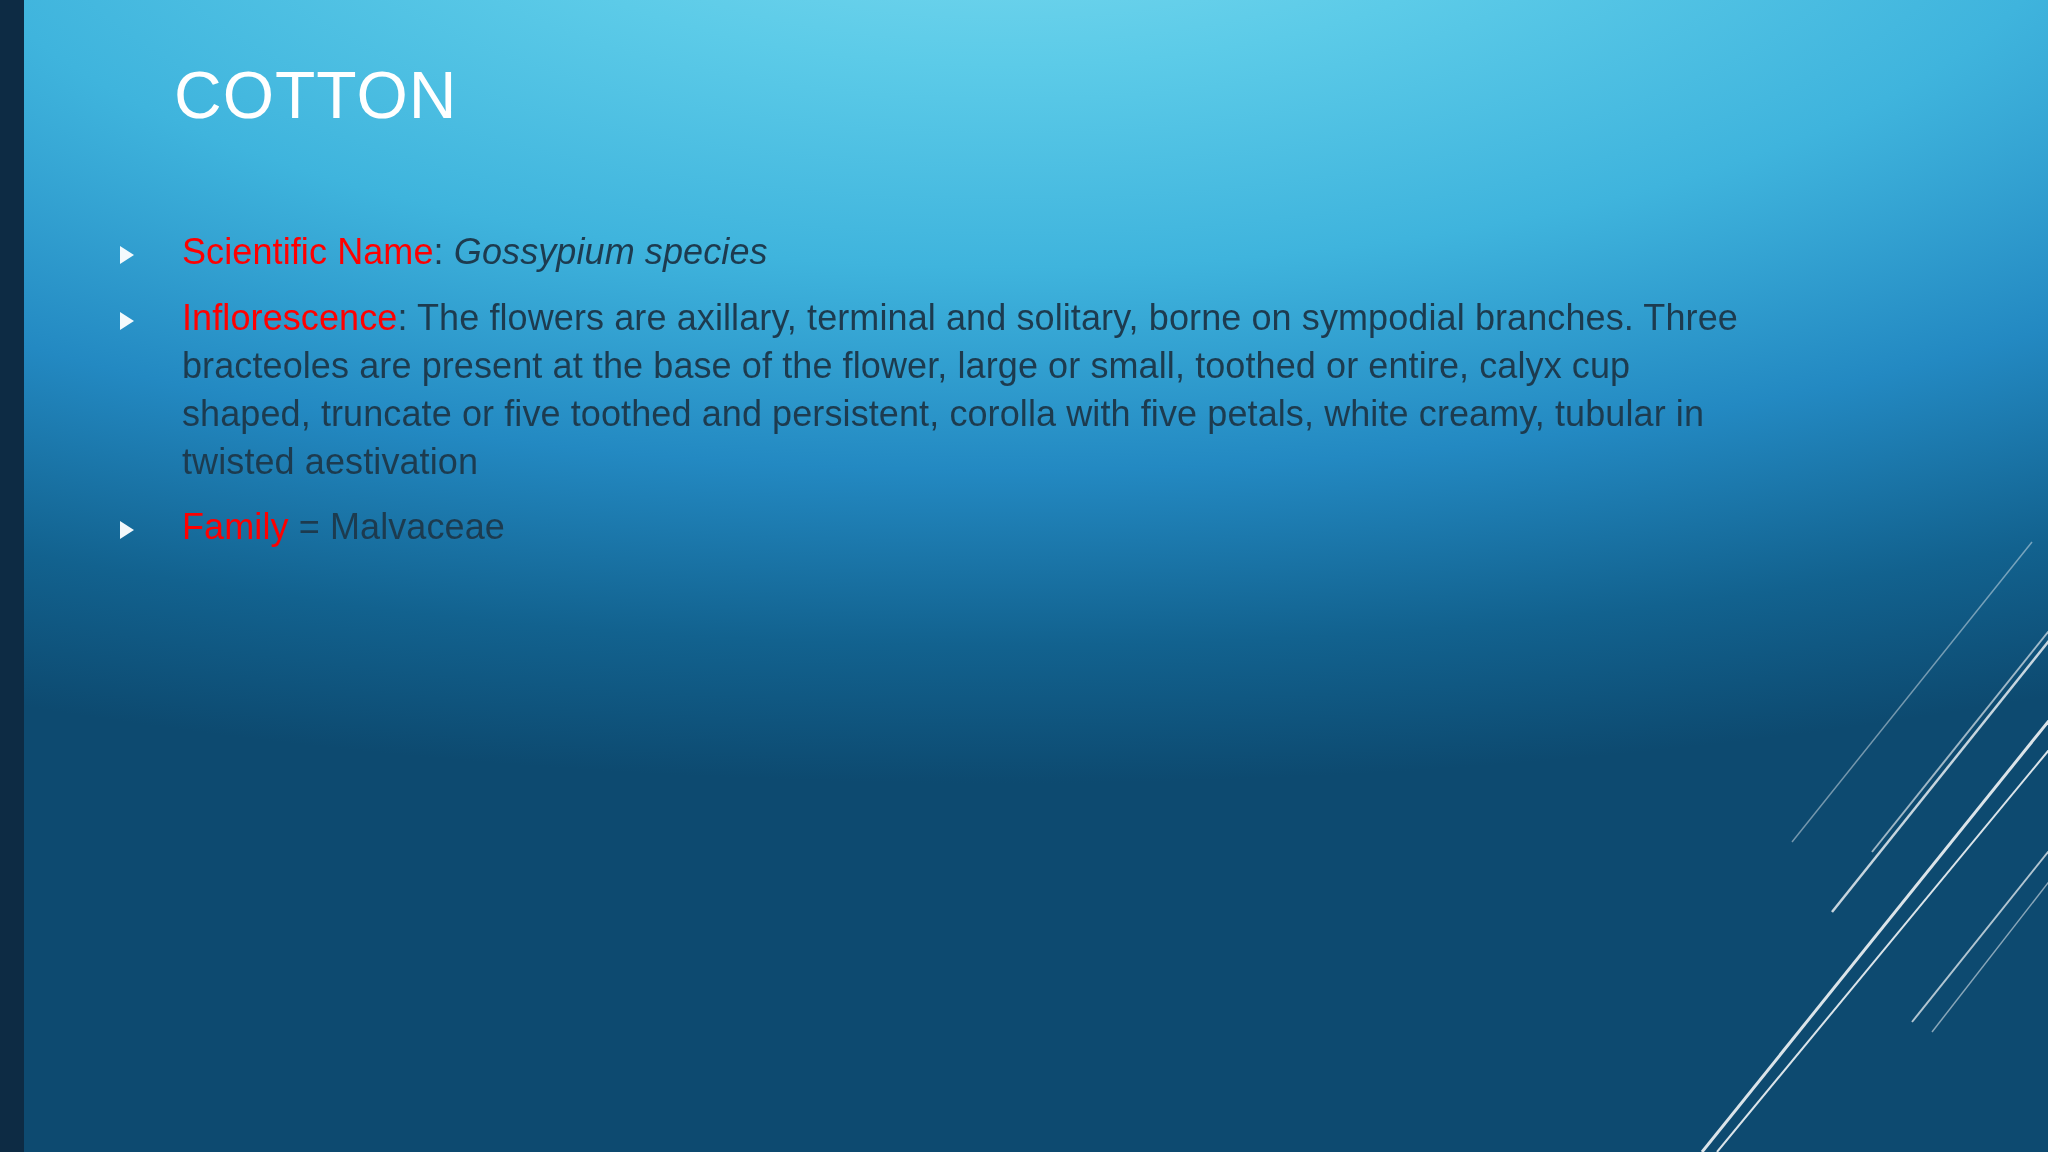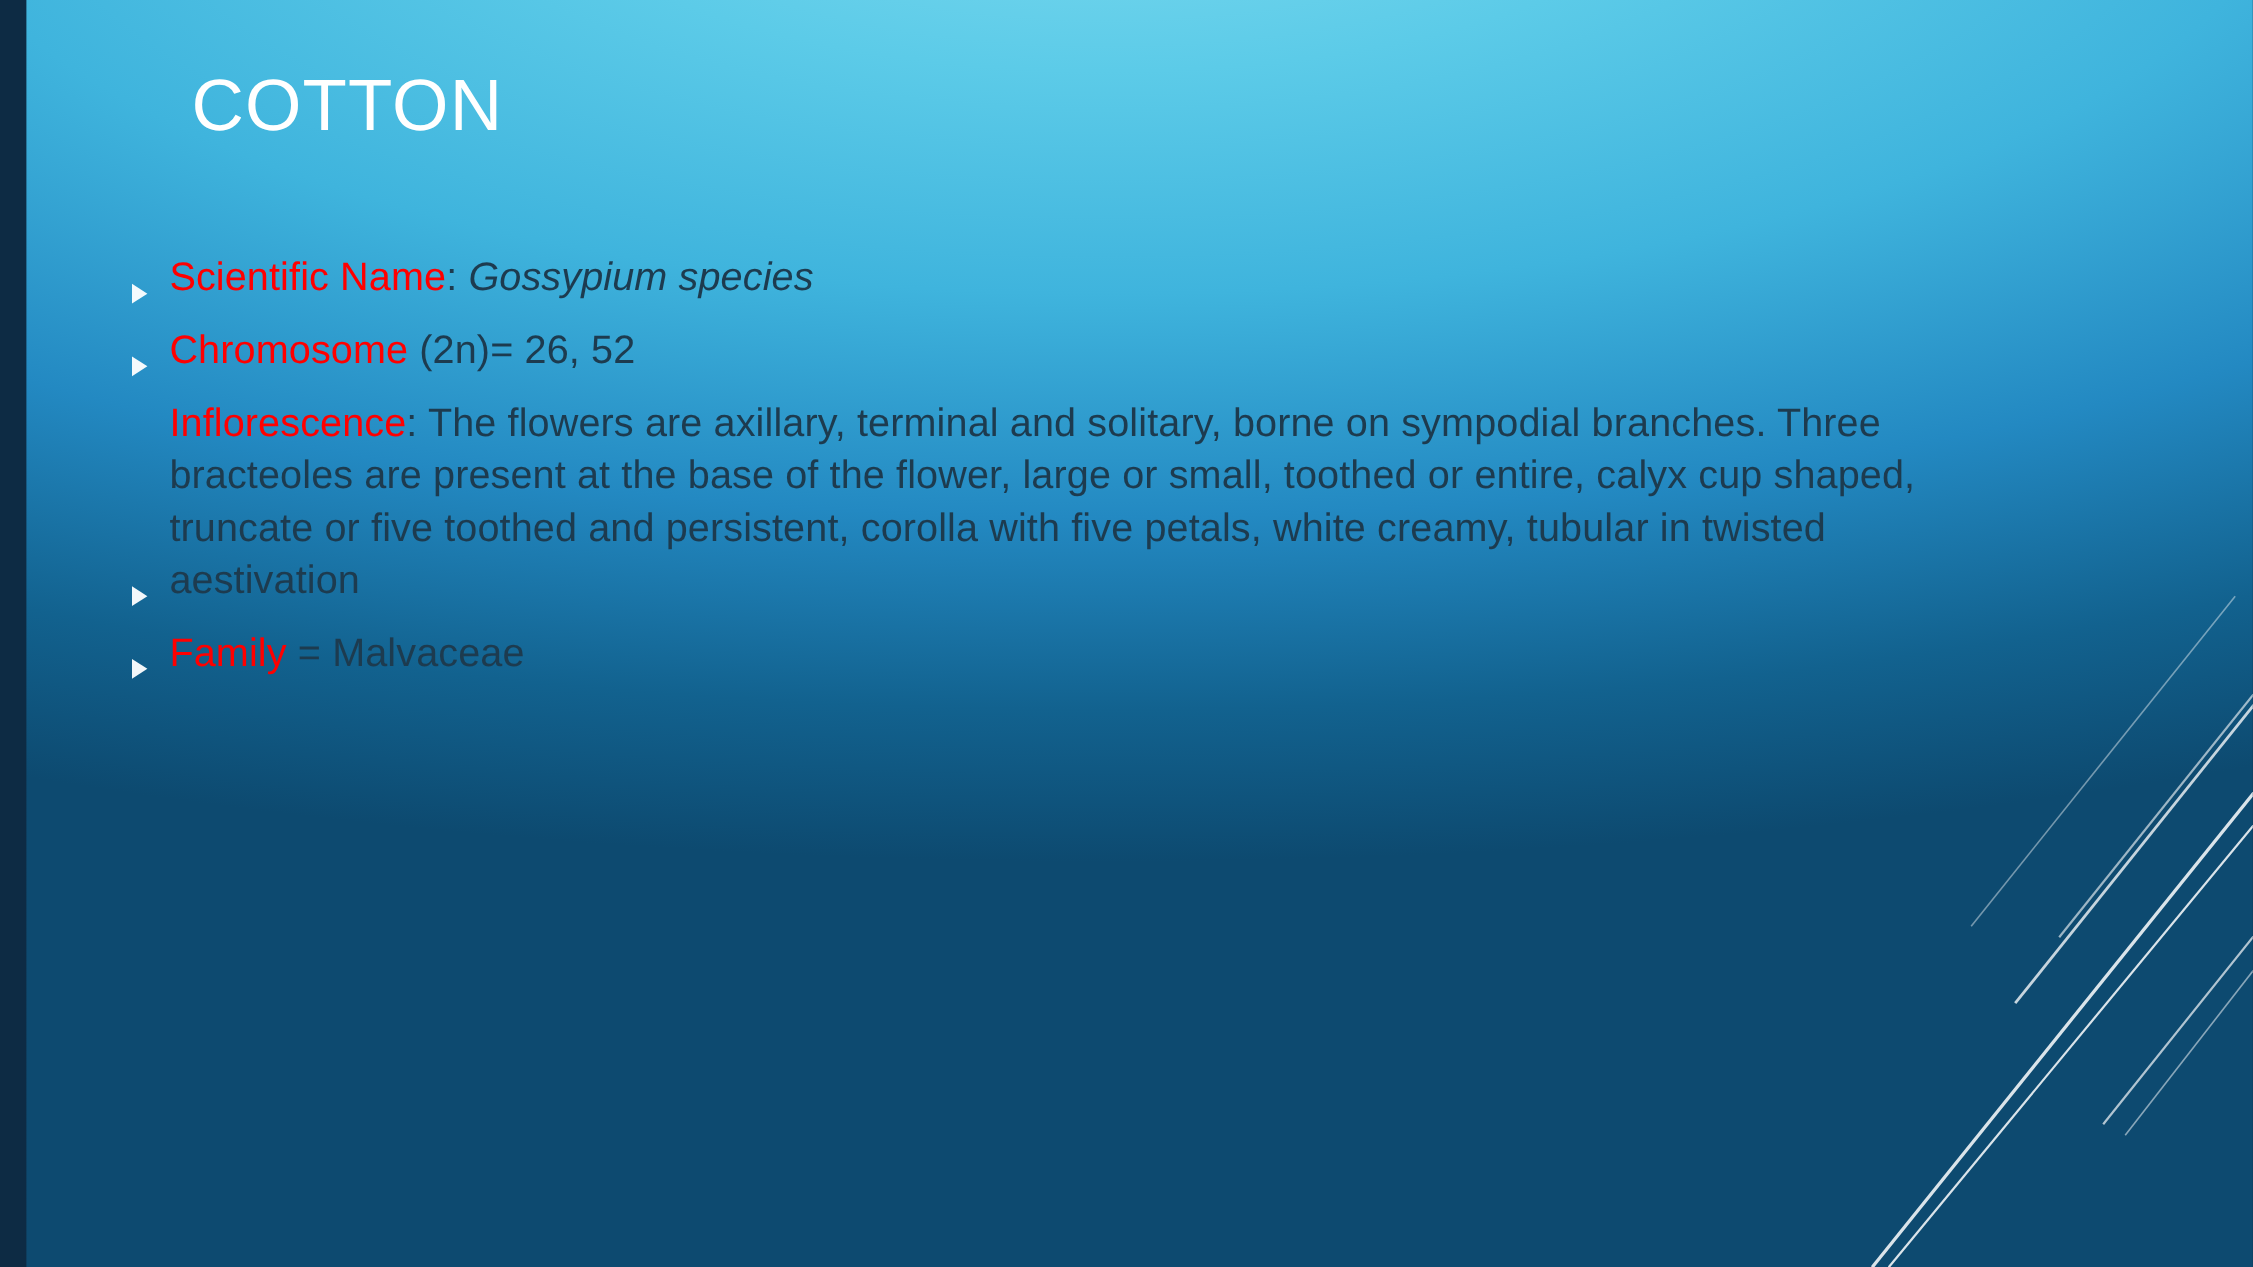--- a/index.html
+++ b/index.html
@@ -43,22 +43,23 @@
 
   .content {
     position: absolute;
     left: 88px;
     top: 228px;
     width: 1640px;
   }
 
   .bullet-row {
     display: flex;
-    align-items: flex-end;
+    align-items: flex-start;
     margin-bottom: 18px;
+    gap: 28px;
   }
   .bullet-marker {
     flex: 0 0 auto;
     width: 42px;
     padding-top: 18px;
     box-sizing: border-box;
   }
   .bullet-marker .tri {
     display: block;
     width: 0;
@@ -107,26 +108,20 @@
 
   <div class="content">
 
     <div class="bullet-row">
       <div class="bullet-marker">
           <span class="tri"></span>
         </div>
       <div class="bullet-text"><span class="kw">Scientific Name</span><span>: </span><span class="ital">Gossypium species</span></div>
     </div>
 
-    <div class="bullet-row">
-      <div class="bullet-marker">
-          <span class="tri"></span>
-        </div>
-      <div class="bullet-text"><span class="kw">Chromosome</span><span> </span><span>(2n)= 26, 52</span></div>
-    </div>
 
     <div class="bullet-row">
       <div class="bullet-marker">
           <span class="tri"></span>
         </div>
       <div class="bullet-text"><span class="kw">Inflorescence</span><span>: </span><span>The flowers are axillary, terminal and solitary, borne on sympodial branches. Three bracteoles are present at the base of the flower, large or small, toothed or entire, calyx cup shaped, truncate or five toothed and persistent, corolla with five petals, white creamy, tubular in twisted aestivation</span></div>
     </div>
 
     <div class="bullet-row">
       <div class="bullet-marker">

